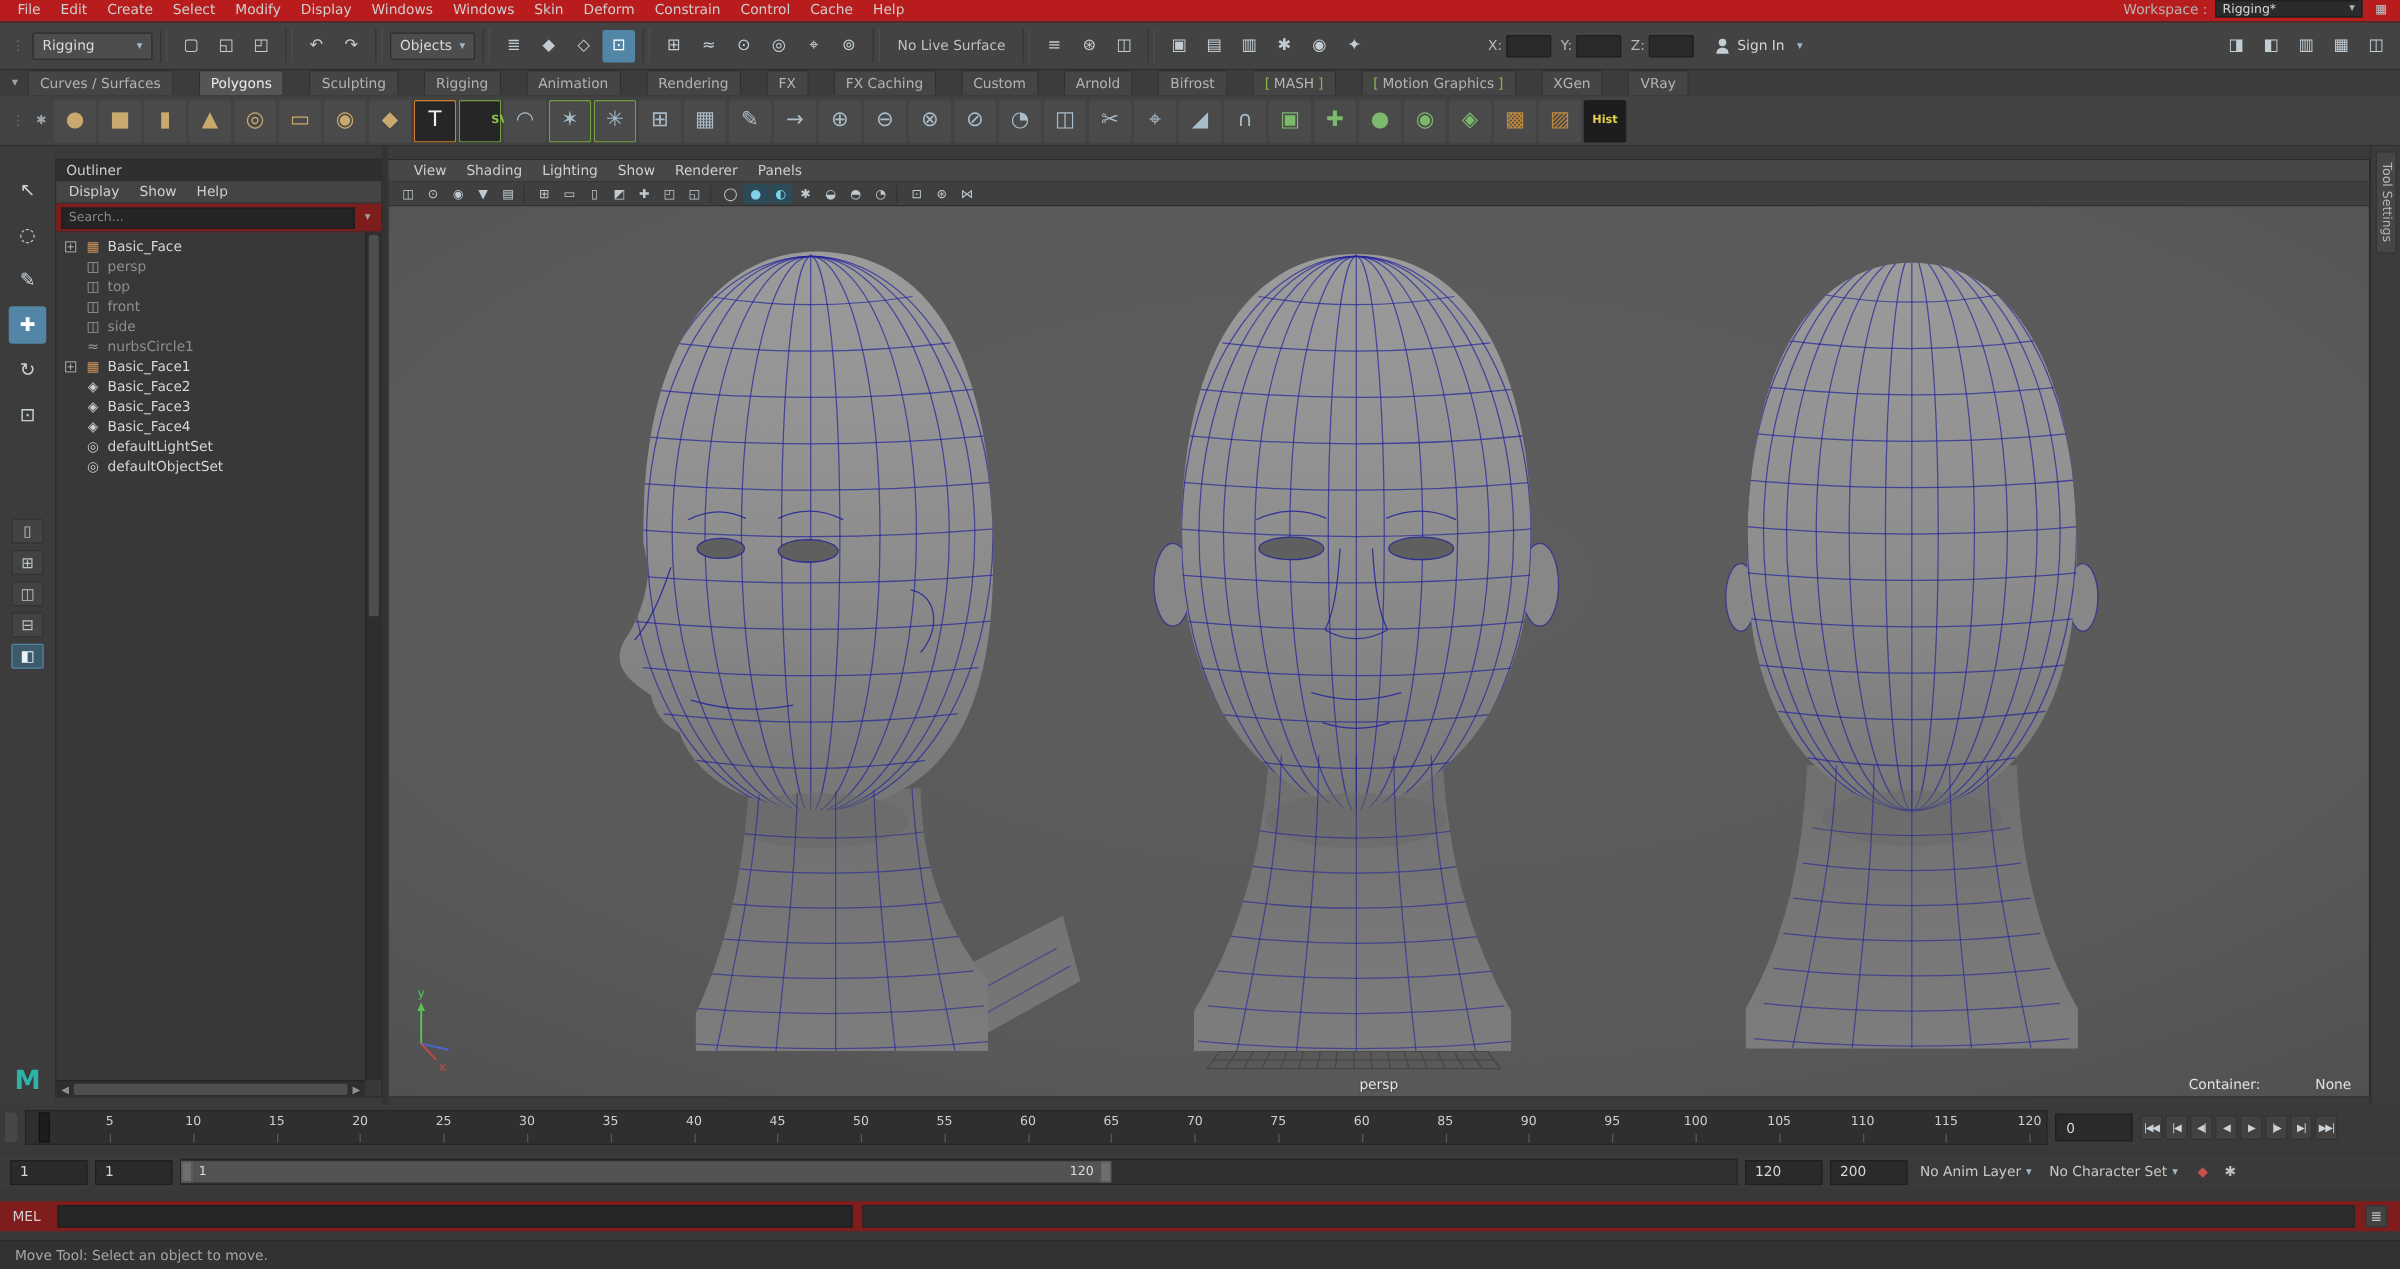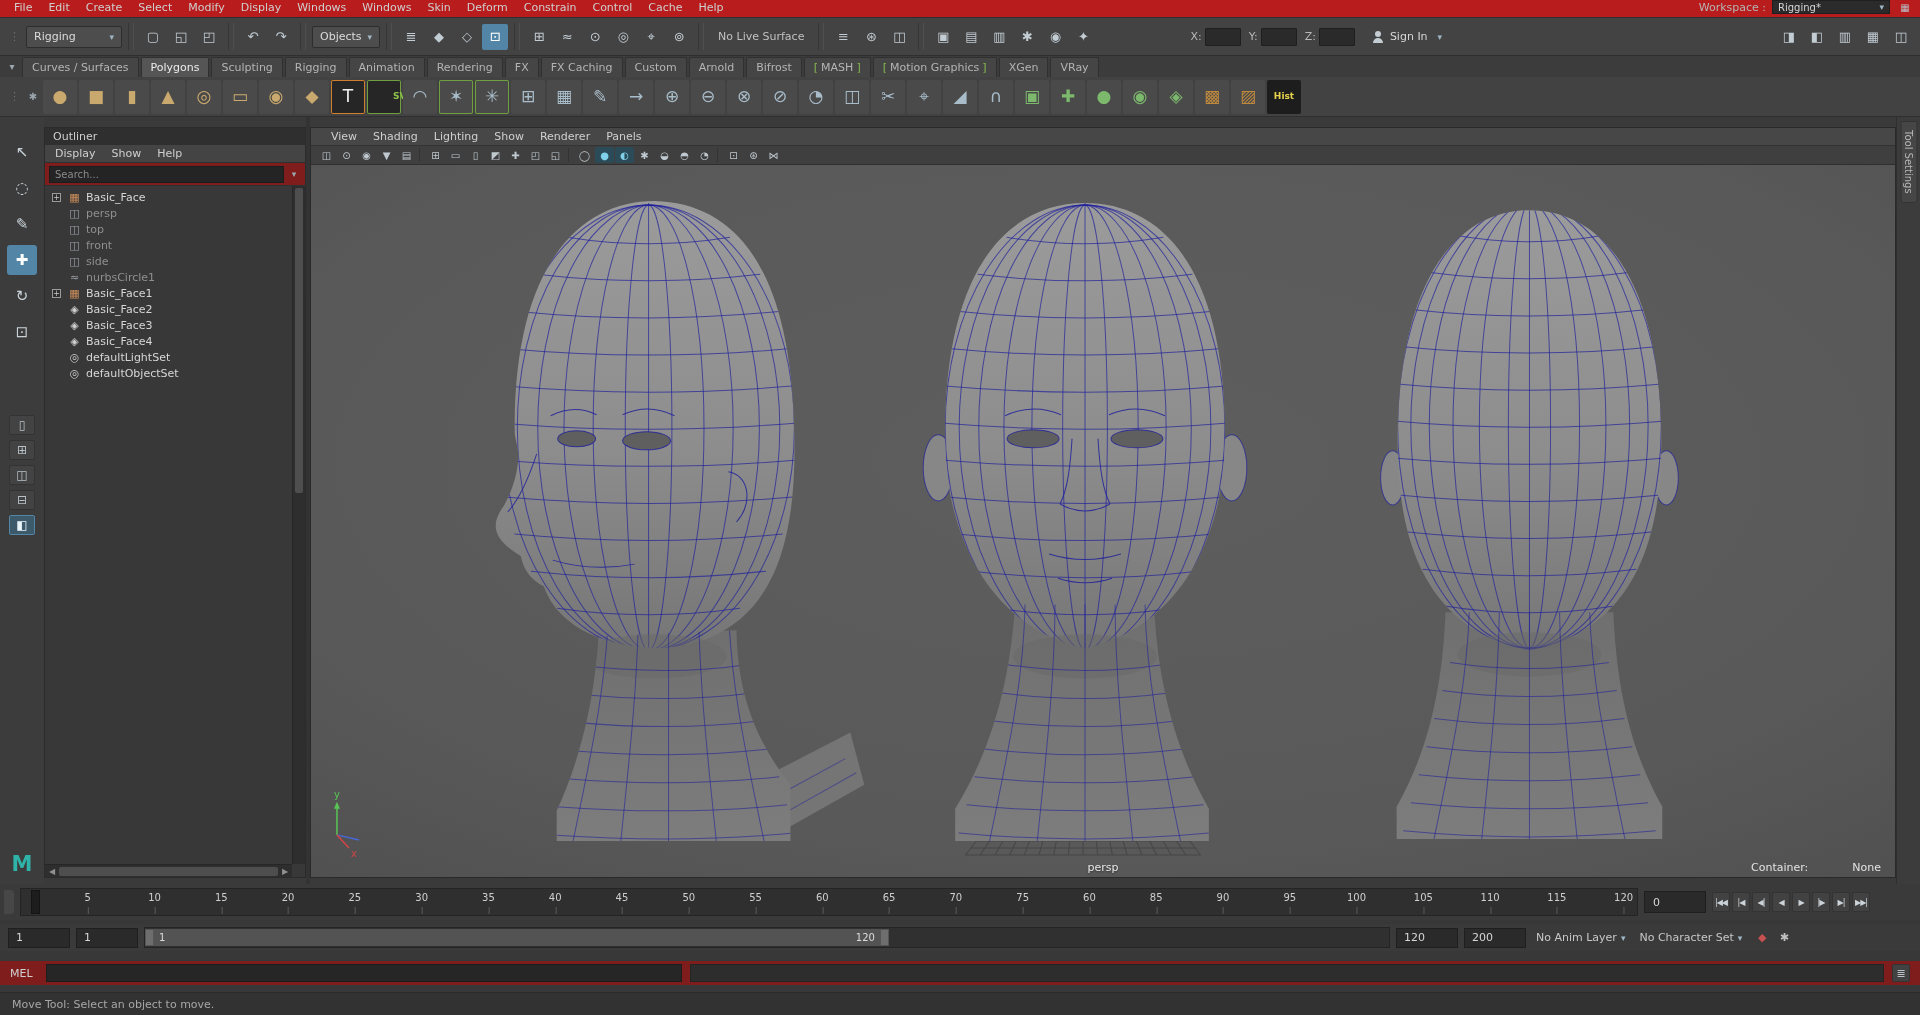--- a/index.html
+++ b/index.html
@@ -304,21 +304,21 @@
     </span>
 </div>
 
 <div id="shelf-tabs">
   <span class="ctls">
 
   <span class="shelf-ctl">
         <span>▾</span>
       </span>
     </span>
-  <span class="ctls" style="display:flex;gap:2px;align-items:center;height:100%">
+  <span class="ctls" style="display:flex;gap:20px;align-items:flex-start;height:100%">
 
   <span class="shelf-tab">Curves / Surfaces</span>
       <span class="shelf-tab active">Polygons</span>
       <span class="shelf-tab">Sculpting</span>
       <span class="shelf-tab">Rigging</span>
       <span class="shelf-tab">Animation</span>
       <span class="shelf-tab">Rendering</span>
       <span class="shelf-tab">FX</span>
       <span class="shelf-tab">FX Caching</span>
       <span class="shelf-tab">Custom</span>

